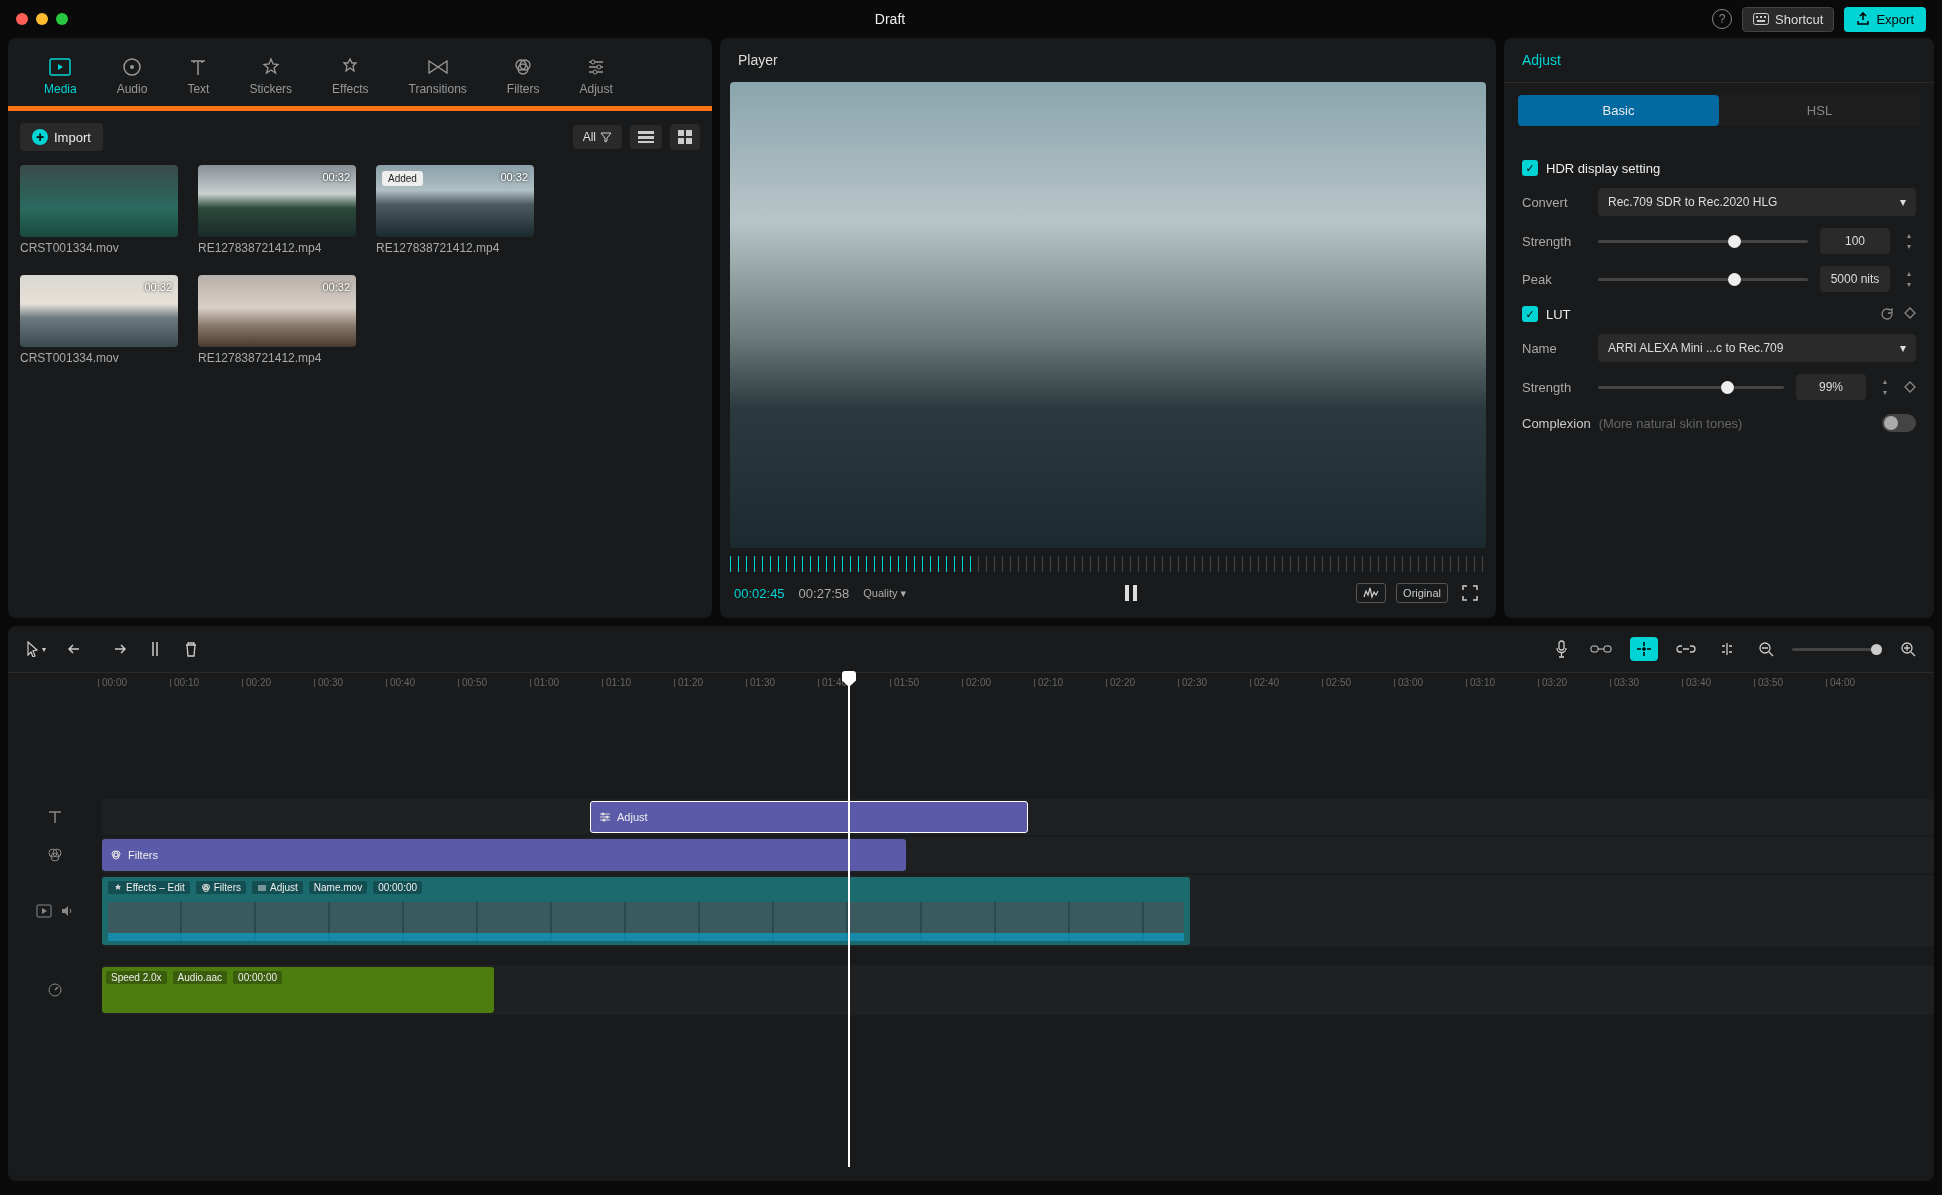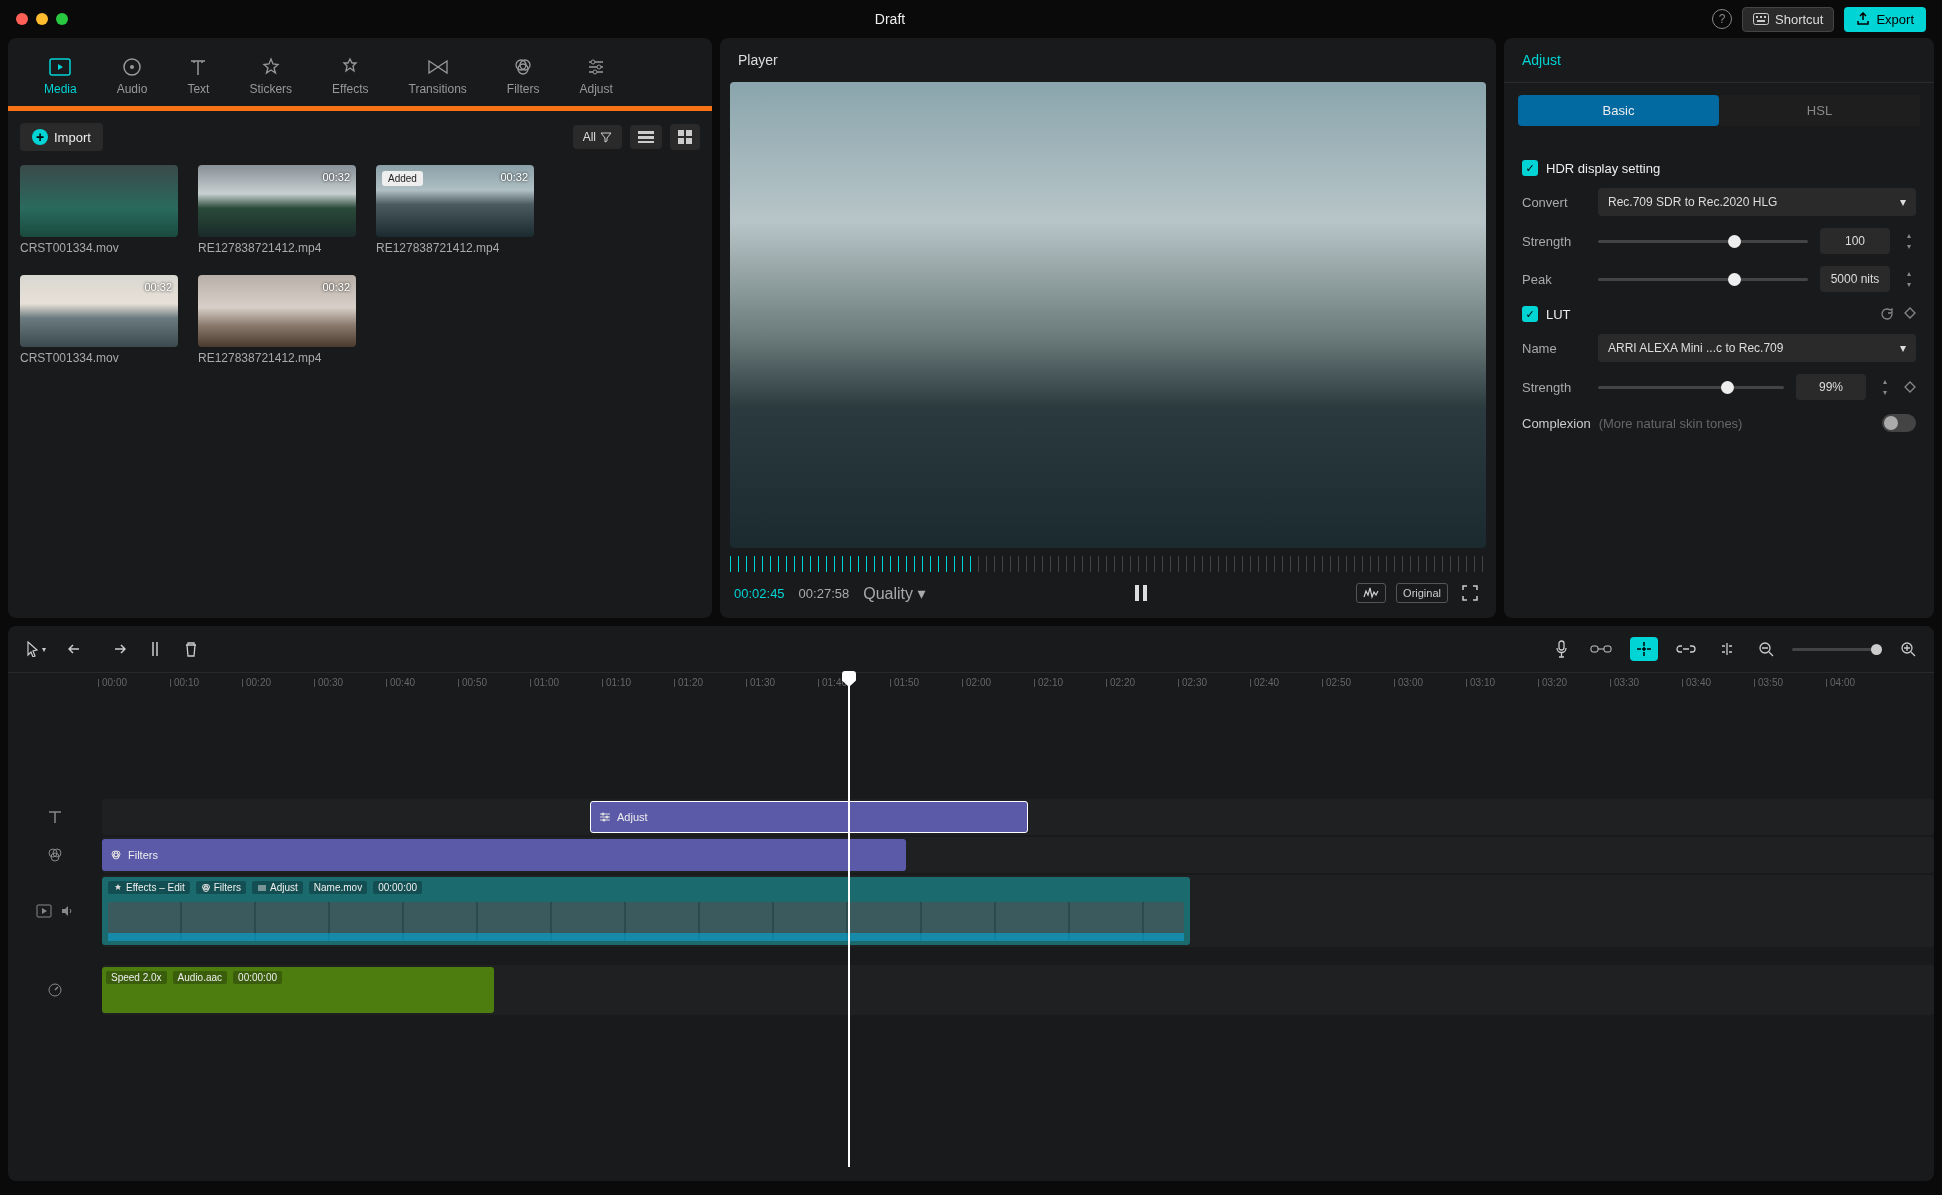--- a/index.html
+++ b/index.html
@@ -45,21 +45,21 @@
 .media-name { font-size: 12px; color: #aaa; margin-top: 4px; white-space: nowrap; overflow: hidden; text-overflow: ellipsis; }
 
 .player-panel { flex: 1; display: flex; flex-direction: column; }
 .player-header { padding: 14px 18px; color: #ddd; font-size: 14px; }
 .player-viewport { flex: 1; margin: 0 10px; border-radius: 4px; background: linear-gradient(180deg, #8aa5ad 0%, #b8c5c8 30%, #6a7a7a 55%, #2a3a3e 70%, #1a2a2e 100%); position: relative; }
 .player-ruler { height: 16px; margin: 8px 10px 0; background: repeating-linear-gradient(90deg, #444 0, #444 1px, transparent 1px, transparent 8px); position: relative;}
 .player-ruler::after { content:''; position:absolute; left:0; top:0; height:100%; width:32%; background: repeating-linear-gradient(90deg, #00d4d4 0, #00d4d4 1px, transparent 1px, transparent 8px);}
 .player-controls { display: flex; align-items: center; padding: 8px 14px 12px; gap: 14px; }
 .pc-time { color: #00d4d4; font-size: 13px; font-variant-numeric: tabular-nums; }
 .pc-dur { color: #aaa; font-size: 13px; }
-.pc-quality { color: #aaa; font-size: 16px; cursor: pointer; }
+.pc-quality { color: #aaa; font-size: 11px; cursor: pointer; }
 .pc-center { flex: 1; display: flex; justify-content: center; }
 .pause-btn { width: 26px; height: 26px; display: flex; align-items: center; justify-content: center; cursor: pointer; }
 .pc-right { display: flex; gap: 10px; align-items: center; }
 .pc-icon-btn { border: 1px solid #555; border-radius: 3px; padding: 3px 6px; color: #ccc; cursor: pointer; font-size: 11px; }
 
 .adjust-panel { width: 430px; display: flex; flex-direction: column; }
 .adjust-header { padding: 14px 18px; color: #00d4d4; font-size: 14px; border-bottom: 1px solid #2a2a2a;}
 .adjust-tabs { display: flex; gap: 0; padding: 12px 14px; }
 .adjust-tab { flex: 1; text-align: center; padding: 8px; background: #1e1e1e; cursor: pointer; color: #888; font-size: 13px; }
 .adjust-tab.active { background: #0369a1; color: #eee; border-radius: 4px; }

